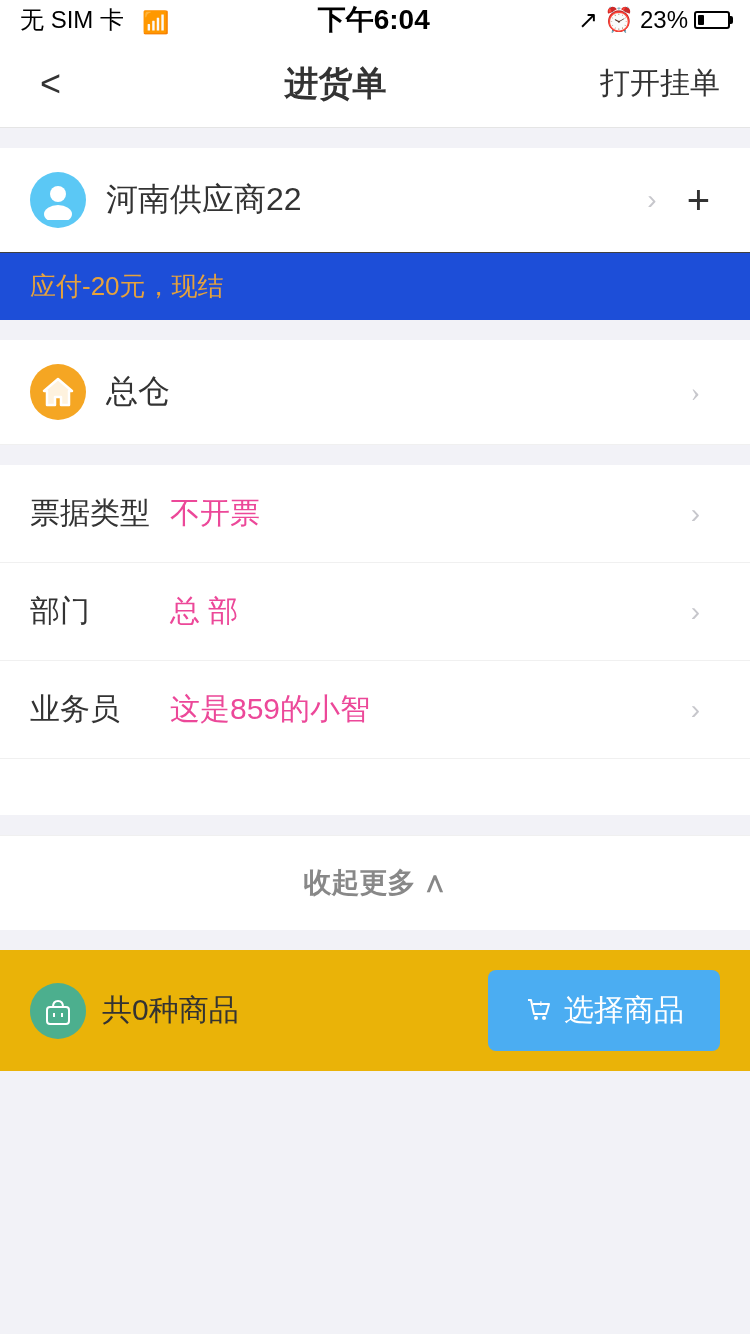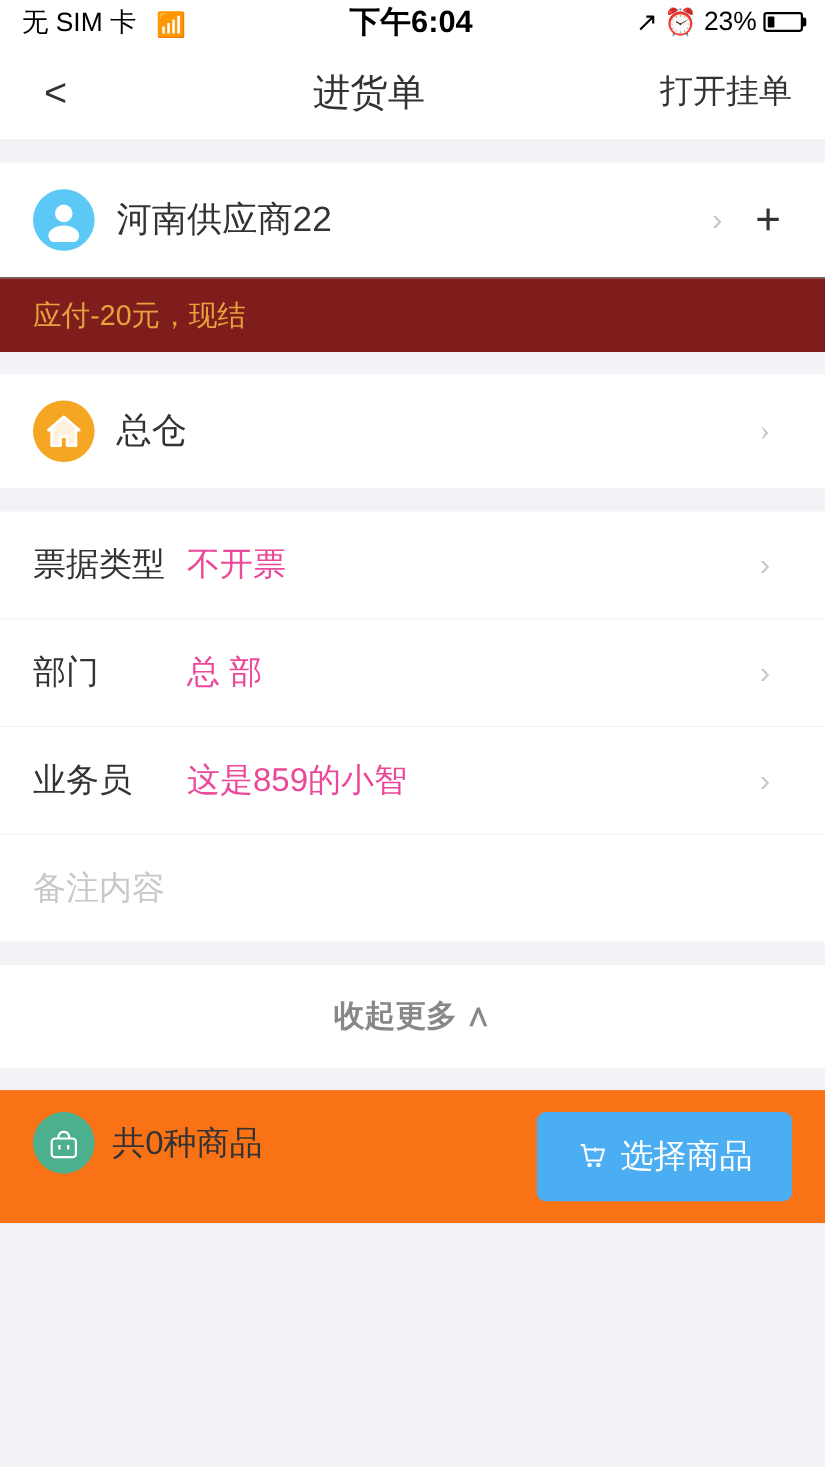--- a/index.html
+++ b/index.html
@@ -48,21 +48,21 @@
       border-bottom: 1px solid #e5e5e5;
     }
     .nav-back {
       font-size: 36px;
       color: #333;
       cursor: pointer;
       padding: 10px;
     }
     .nav-title {
       font-size: 34px;
-      font-weight: 400;
+      font-weight: 700;
       color: #333;
     }
     .nav-action {
       font-size: 30px;
       color: #333;
       cursor: pointer;
     }
 
     
     .section-gap {
@@ -107,21 +107,21 @@
     }
     .add-btn {
       font-size: 40px;
       color: #333;
       cursor: pointer;
       padding: 0 10px;
     }
 
     
     .notice-bar {
-      background: #7f1d1d;
+      background: #1d4ed8;
       padding: 16px 30px;
       font-size: 26px;
       color: #e6a23c;
     }
 
     
     .warehouse-row {
       display: flex;
       align-items: center;
       padding: 24px 30px;
@@ -187,25 +187,25 @@
       align-items: center;
       justify-content: center;
       color: #888;
       font-size: 28px;
       border-top: 1px solid #f0f0f0;
       font-weight: bold;
     }
 
     
     .bottom-bar {
-      background: #f97316;
+      background: #eab308;
       margin-top: 20px;
       padding: 20px 30px;
       display: flex;
-      align-items: flex-start;
+      align-items: center;
       justify-content: space-between;
     }
     .goods-count-wrap {
       display: flex;
       align-items: center;
       gap: 16px;
     }
     .goods-icon-wrap {
       width: 56px;
       height: 56px;
@@ -312,21 +312,20 @@
     <span class="chevron">›</span>
   </div>
 
   <div class="form-row">
     <span class="form-label">业务员</span>
     <span class="form-value">这是859的小智</span>
     <span class="chevron">›</span>
   </div>
 
   <div class="form-row">
-    <span class="form-placeholder">备注内容</span>
   </div>
 </div>
 
 <div class="collapse-row">
   <span>收起更多 ∧</span>
 </div>
 
 <div class="bottom-bar">
   <div class="goods-count-wrap">
     <div class="goods-icon-wrap">

